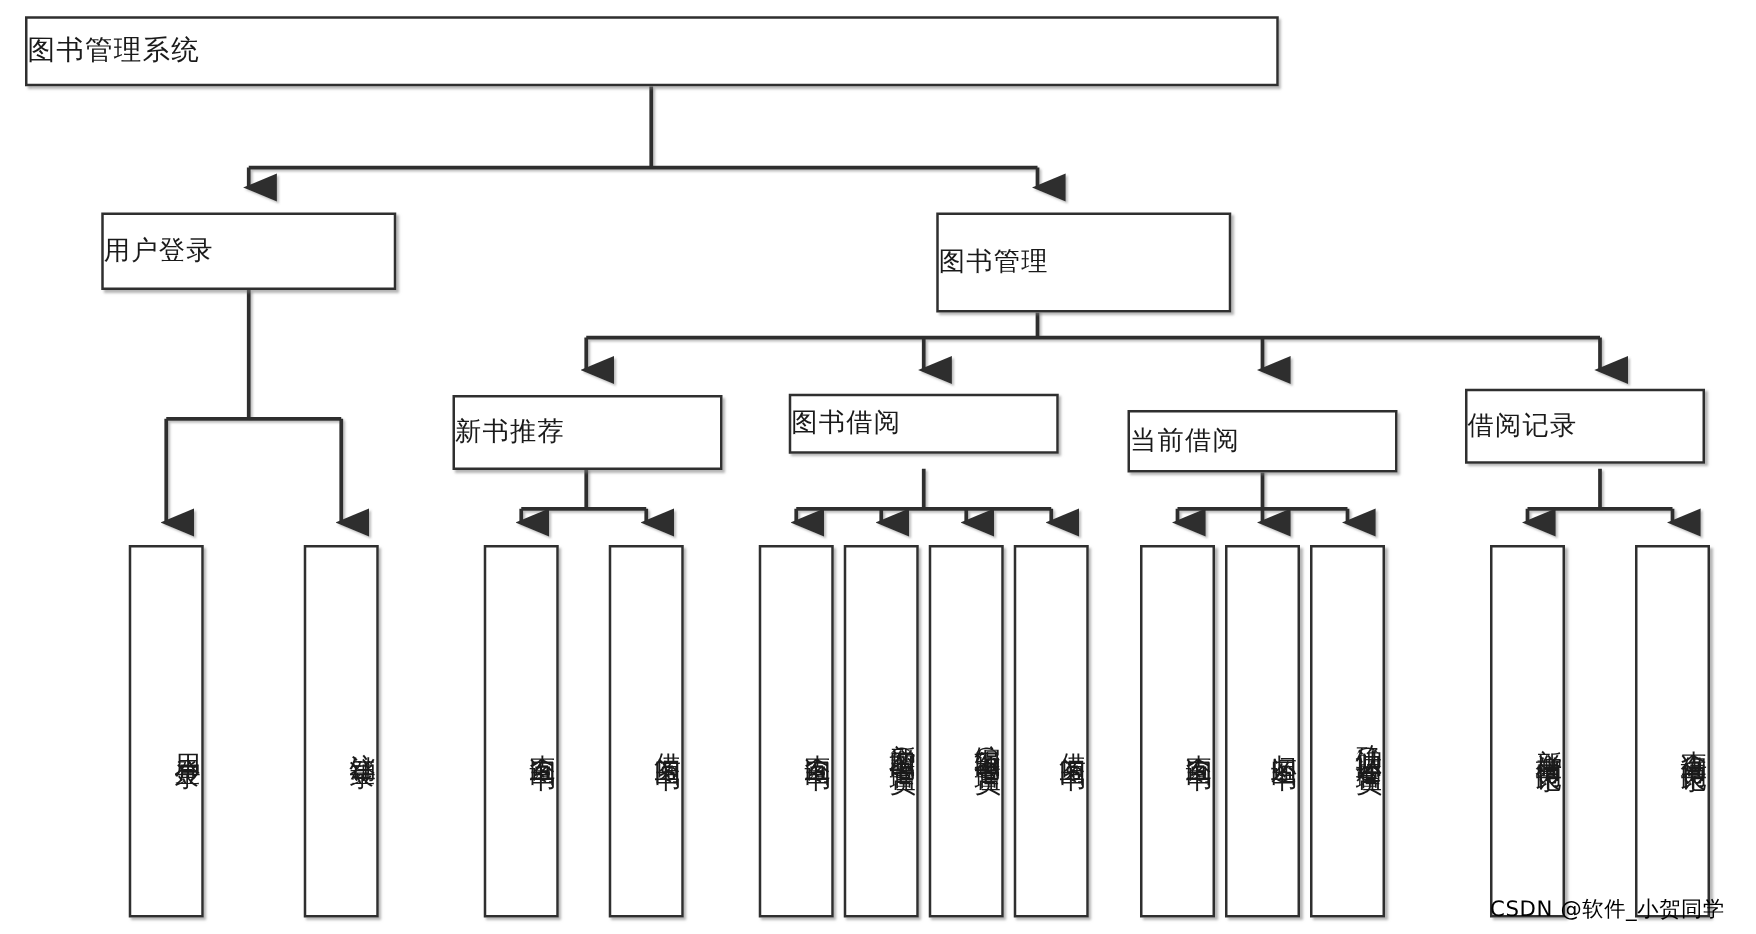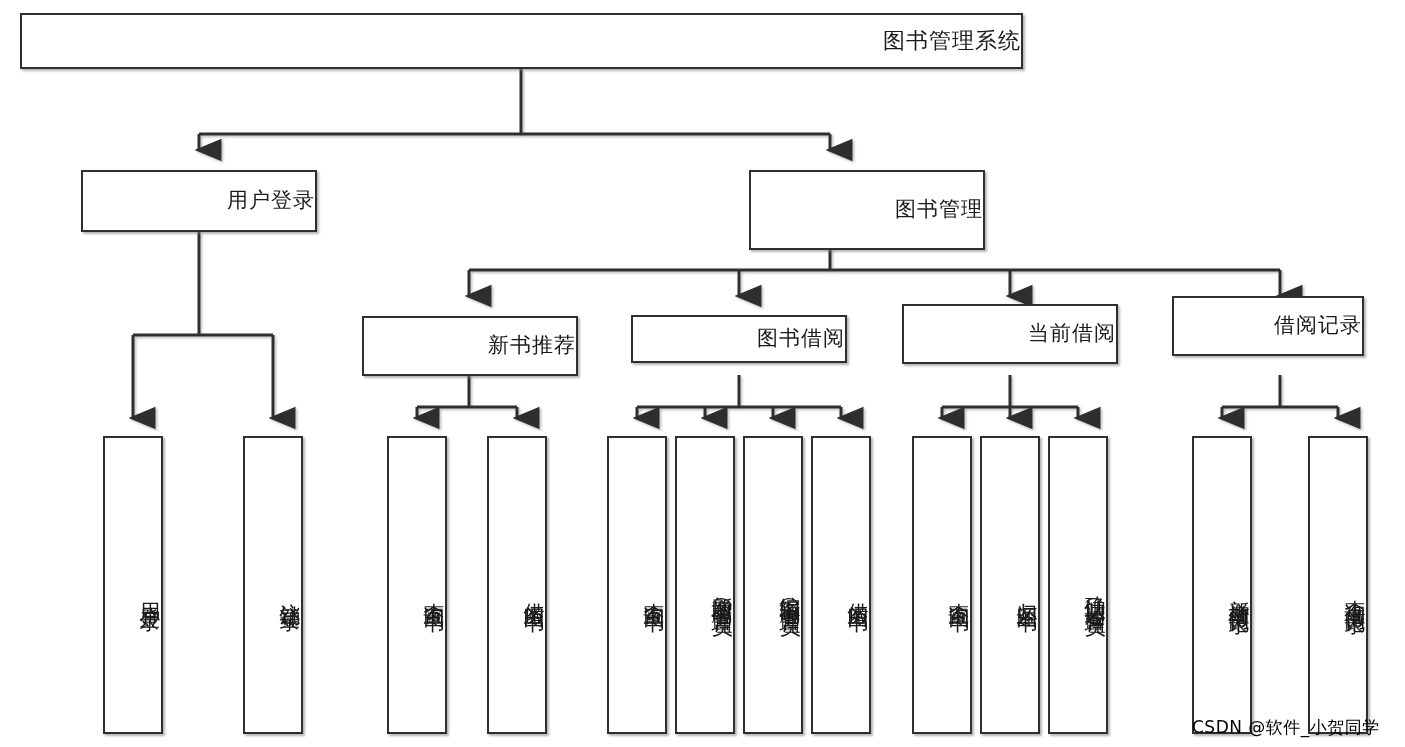--- a/index.html
+++ b/index.html
@@ -27,21 +27,21 @@
     pointer-events: none;
   }
   .node {
     position: absolute;
     box-sizing: border-box;
     background: #ffffff;
     border: 2px solid #2f2f2f;
     box-shadow: 2px 2px 2px rgba(120,120,120,0.55);
     display: flex;
     align-items: center;
-    justify-content: flex-end;
+    justify-content: flex-start;
     color: #1a1a1a;
     text-align: center;
   }
   .node.horizontal {
     font-size: 21px;
     letter-spacing: 1px;
     line-height: 1.2;
   }
   .node.root {
     font-size: 22px;
@@ -145,25 +145,25 @@
   </div>
 
   <div class="node horizontal" style="left:362px; top:316px; width:216px; height:60px;">
     <span>新书推荐</span>
   </div>
 
   <div class="node horizontal" style="left:631px; top:315px; width:216px; height:48px;">
     <span>图书借阅</span>
   </div>
 
-  <div class="node horizontal" style="left:902px; top:304px; width:216px; height:60px;">
+  <div class="node horizontal" style="left:902px; top:328px; width:216px; height:50px;">
     <span>当前借阅</span>
   </div>
 
-  <div class="node horizontal" style="left:1172px; top:296px; width:192px; height:60px;">
+  <div class="node horizontal" style="left:1172px; top:311px; width:192px; height:60px;">
     <span>借阅记录</span>
   </div>
 
   <div class="node vertical" style="left:103px; top:436px; width:60px; height:298px;">
     <span class="vlabel">用户登录</span>
   </div>
 
   <div class="node vertical" style="left:243px; top:436px; width:60px; height:298px;">
     <span class="vlabel">注销登录</span>
   </div>

